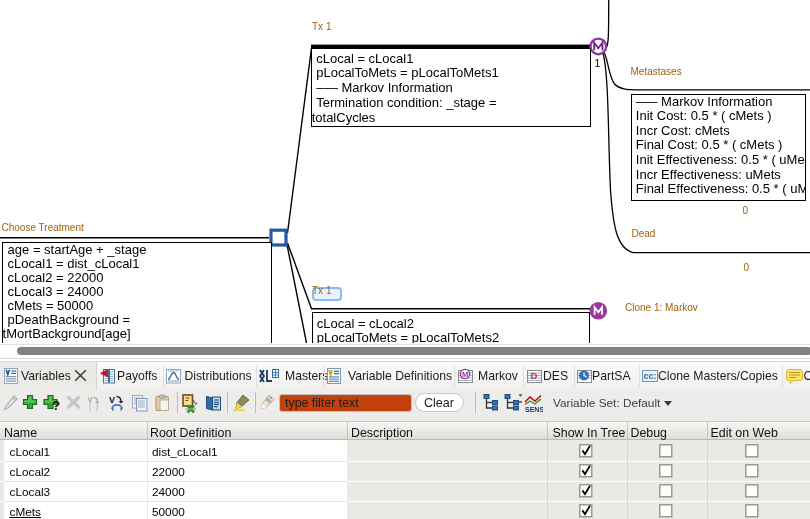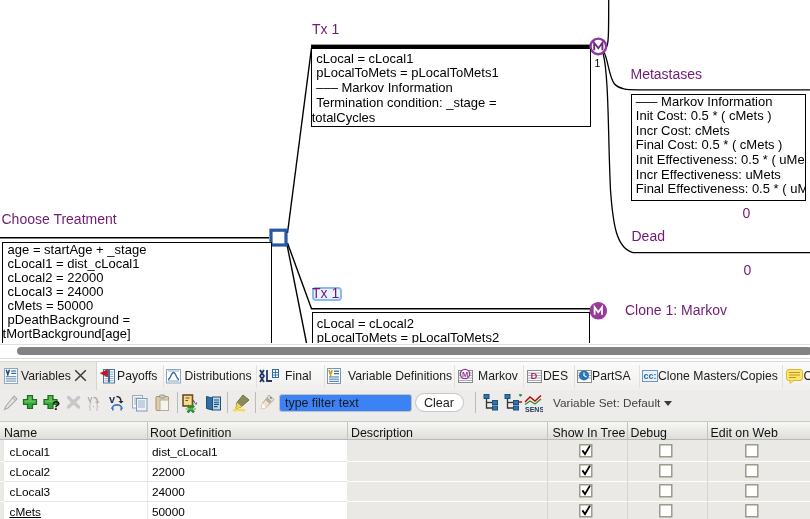--- a/index.html
+++ b/index.html
@@ -1,19 +1,19 @@
 <!DOCTYPE html>
 <html><head>
 <meta charset="utf-8">
 <style>
   html,body{margin:0;padding:0;width:810px;height:519px;overflow:hidden;background:#fff;
     font-family:"Liberation Sans",sans-serif;}
   .abs{position:absolute;}
   #tree{position:absolute;left:0;top:0;width:810px;height:343px;overflow:hidden;background:#fff;}
-  #tree .lbl{position:absolute;font-size:14px;color:#701a75;white-space:nowrap;}
+  #tree .lbl{position:absolute;font-size:10px;color:#a16207;white-space:nowrap;}
   #tree .bx{position:absolute;background:#fff;border:1.3px solid #000;overflow:hidden;}
   #tree .bt{font-size:13px;color:#000;white-space:nowrap;}
   svg{position:absolute;left:0;top:0;}
   .tab{position:absolute;top:0;height:28px;font-size:12.2px;color:#1c1c1c;white-space:nowrap;}
   .tab .ic{position:absolute;top:6px;}
   .tab .tx{position:absolute;top:7px;}
   .tsep{position:absolute;top:3px;height:23px;width:1px;background:#E3E1DE;}
   .ti{position:absolute;top:4px;}
   .vsep{position:absolute;top:2px;height:21px;width:1px;background:#BBBBBB;}
   .hcell{position:absolute;top:0;height:18px;font-size:12.4px;color:#111;padding-top:4.4px;box-sizing:content-box;}
@@ -47,21 +47,21 @@
 
     <circle cx="598.3" cy="310.8" r="8.8" fill="#993A99"></circle>
     <path d="M594.6,314.7 V307.2 L598.3,312.2 L602,307.2 V314.7" stroke="#fff" stroke-width="1.8" fill="none" stroke-linejoin="miter"></path>
   </svg>
 
   <div class="lbl" style="left:312px;top:21px;">Tx 1</div>
   <div class="bx" style="left:311px;top:49.4px;width:277.5px;height:76.6px;border-top:none;">
     <div class="bt" style="padding:2.2px 0 0 4.2px;line-height:14.75px;">cLocal = cLocal1<br>pLocalToMets = pLocalToMets1<br>––– Markov Information<br>Termination condition: _stage =<br><span style="margin-left:-4.5px;">totalCycles</span></div>
   </div>
 
-  <div class="lbl" style="left:1.5px;top:211px;">Choose Treatment</div>
+  <div class="lbl" style="left:1.5px;top:222px;">Choose Treatment</div>
   <div class="bx" style="left:2px;top:242.2px;width:268px;height:105px;">
     <div class="bt" style="padding:0 0 0 4.6px;line-height:14px;">age = startAge + _stage<br>cLocal1 = dist_cLocal1<br>cLocal2 = 22000<br>cLocal3 = 24000<br>cMets = 50000<br>pDeathBackground =<br><span style="margin-left:-5px;">tMortBackground[age]</span></div>
   </div>
 
   <div class="lbl" style="left:630.5px;top:65.5px;">Metastases</div>
   <div class="bx" style="left:631.3px;top:94.2px;width:173px;height:105px;">
     <div class="bt" style="padding:0 0 0 3.5px;margin-top:-0.4px;line-height:14.55px;">––– Markov Information<br>Init Cost: 0.5 * ( cMets )<br>Incr Cost: cMets<br>Final Cost: 0.5 * ( cMets )<br>Init Effectiveness: 0.5 * ( uMets )<br>Incr Effectiveness: uMets<br>Final Effectiveness: 0.5 * ( uMets )</div>
   </div>
   <div class="lbl" style="left:742.5px;top:205px;">0</div>
   <div class="lbl" style="left:631.5px;top:227.5px;">Dead</div>
@@ -118,21 +118,21 @@
       </svg>
       <span class="tx" style="left:18.5px;">Distributions</span>
     </div>
     <div class="tab" style="left:259px;">
       <svg class="ic" style="left:0px;" width="20" height="16" viewBox="0 0 20 16">
         <path d="M1,2 L5,8 L1,14 M5,2 L1,8 L5,14" stroke="#1F3864" stroke-width="1.8" fill="none"></path>
         <path d="M8,2 V13 H13" stroke="#1F3864" stroke-width="1.8" fill="none"></path>
         <rect x="13.5" y="1.5" width="6" height="8" fill="#fff" stroke="#2E6DA4"></rect>
         <path d="M13.5,4.5 h6 M13.5,7 h6 M16.5,1.5 v8" stroke="#2E6DA4" stroke-width="0.9"></path>
       </svg>
-      <span class="tx" style="left:26px;">Final</span>
+      <span class="tx" style="left:26px;">Masters</span>
     </div>
     <div class="tab" style="left:327px;">
       <svg class="ic" style="left:0px;" width="15" height="16" viewBox="0 0 15 16">
         <rect x="0.5" y="0.5" width="13" height="15" fill="#fff" stroke="#7A97B5"></rect>
         <path d="M2,2 L3.6,7 L5.2,2" stroke="#C9A227" stroke-width="1.7" fill="none"></path>
         <rect x="7" y="2.6" width="5" height="1.3" fill="#2E6DA4"></rect>
           <rect x="7" y="5" width="5" height="1.3" fill="#2E6DA4"></rect>
         <rect x="2" y="8.4" width="10" height="1.1" fill="#4E7FAC"></rect>
           <rect x="2" y="10.6" width="10" height="1.1" fill="#4E7FAC"></rect>
           <rect x="2" y="12.8" width="10" height="1.1" fill="#4E7FAC"></rect>
@@ -251,21 +251,21 @@
       <path d="M6,8.5 L11,13 L5,14.5 Z" fill="#F2DB4E"></path>
       <path d="M2,16.5 C6,15 10,16 14,16.5" stroke="#F2DB4E" stroke-width="2.6" fill="none"></path>
     </svg>
     <div class="vsep" style="left:254.5px;"></div>
     <svg class="ti" style="left:258px;" width="17" height="18" viewBox="0 0 17 18">
       <path d="M11,1 L16,5.5 L8,13.5 L3,15 L4.5,9.5 Z" fill="#F2E3C8" stroke="#C0A986"></path>
       <path d="M8.5,4.5 L12.5,8.5" stroke="#AFAFAF" stroke-width="3.2"></path>
       <path d="M4.5,9.5 L8,13.5 L3,15 Z" fill="#FDFBF5"></path>
       <path d="M12.2,3.2 l1.4,1.4" stroke="#4472C4" stroke-width="1.2"></path>
     </svg>
-    <div class="abs" style="left:278.5px;top:3.5px;width:126px;height:16.5px;background:#3b82f6;border:1px solid #C2C2C2;border-radius:3px;font-size:12.4px;color:#1a1a1a;padding-left:5.5px;line-height:17px;">type filter text</div>
+    <div class="abs" style="left:278.5px;top:3.5px;width:126px;height:16.5px;background:#c2410c;border:1px solid #C2C2C2;border-radius:3px;font-size:12.4px;color:#1a1a1a;padding-left:5.5px;line-height:17px;">type filter text</div>
     <div class="abs" style="left:414.5px;top:2.8px;width:47px;height:17.5px;background:#FEFEFE;border:1px solid #C6C6C6;border-radius:9.5px;font-size:12.6px;color:#1b1b1b;text-align:center;line-height:18px;">Clear</div>
     <div class="vsep" style="left:475px;"></div>
     <svg class="ti" style="left:483px;" width="16" height="17" viewBox="0 0 16 17">
       <path d="M3.5,3 V14 H9" stroke="#333" stroke-width="1.3" fill="none"></path>
       <path d="M3.5,8.5 H9" stroke="#333" stroke-width="1.3"></path>
       <rect x="1" y="0.5" width="5" height="4" fill="#2E75B6" stroke="#1F4E79"></rect>
       <rect x="9.5" y="6.5" width="5" height="4" fill="#2E75B6" stroke="#1F4E79"></rect>
       <rect x="9.5" y="12" width="5" height="4" fill="#2E75B6" stroke="#1F4E79"></rect>
     </svg>
     <svg class="ti" style="left:504px;" width="18" height="17" viewBox="0 0 18 17">

